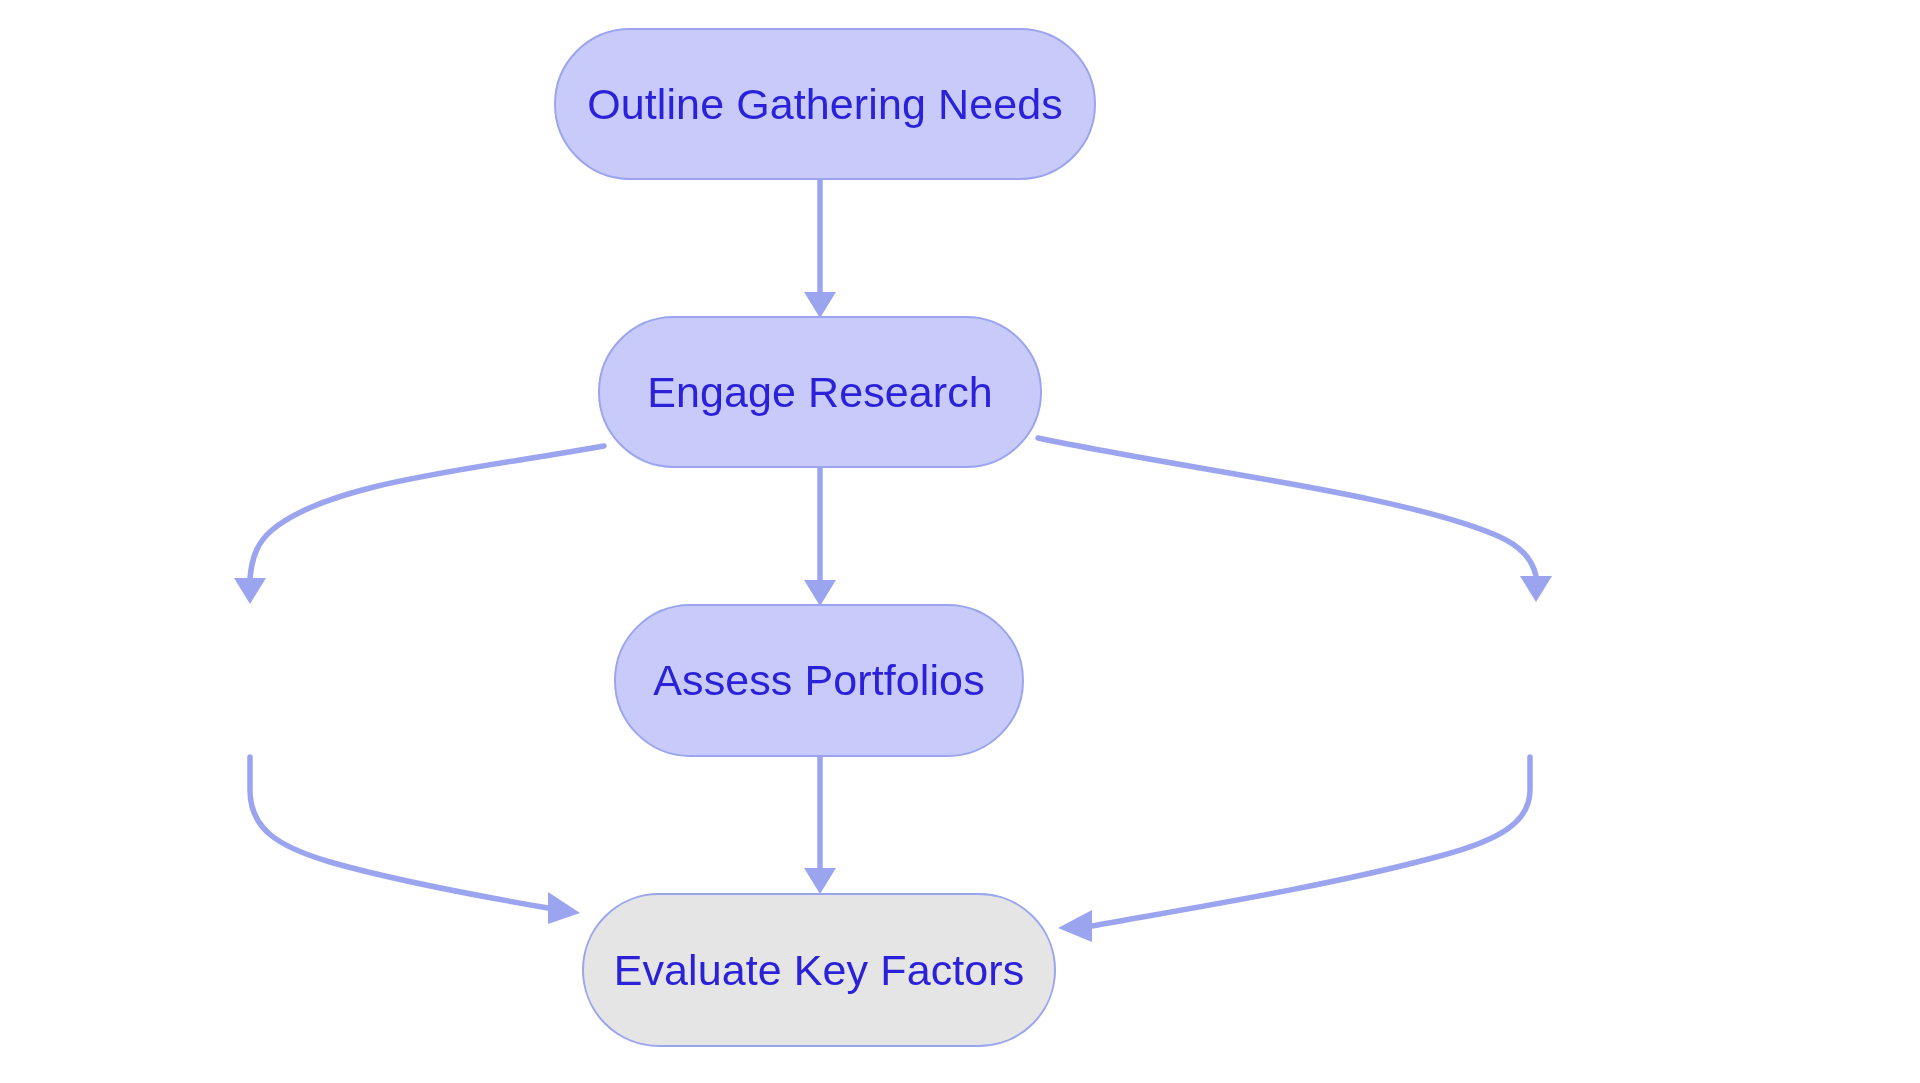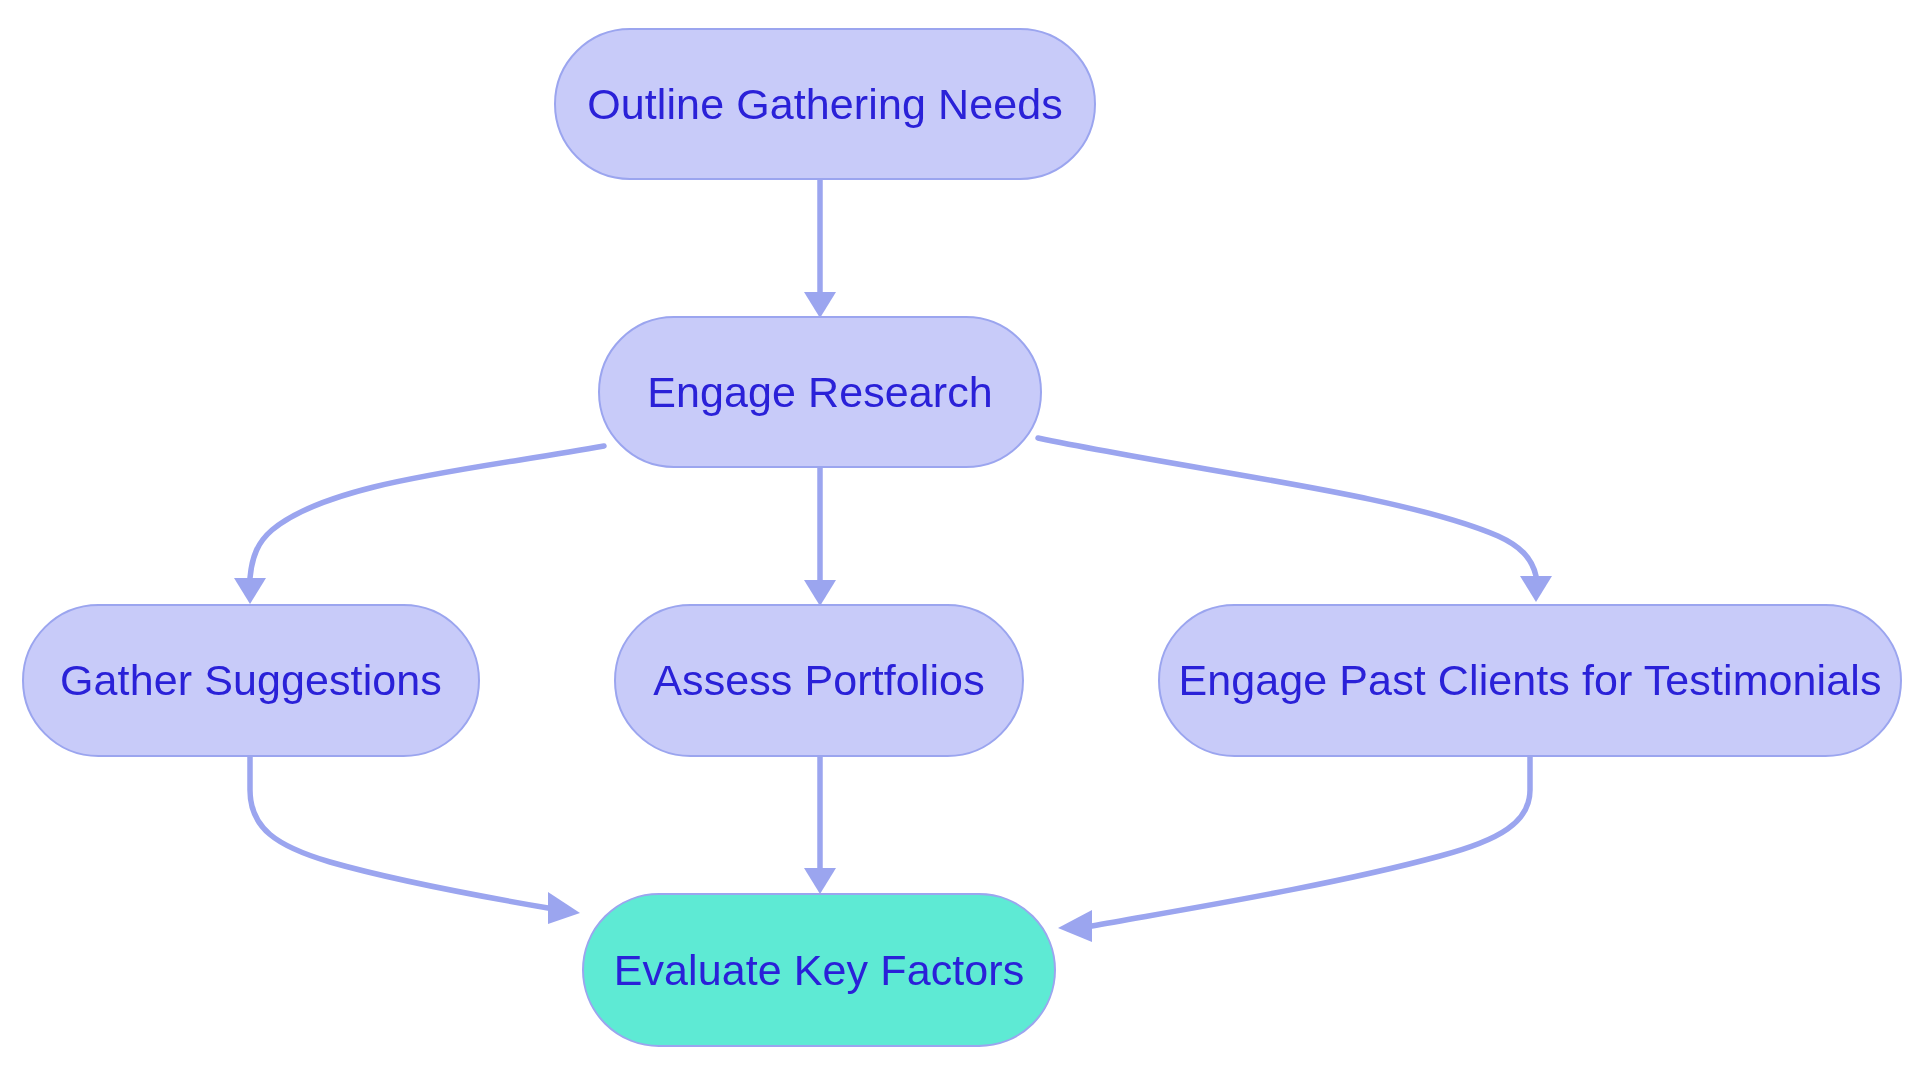--- a/index.html
+++ b/index.html
@@ -117,29 +117,23 @@
   </svg>
 
   <div class="node" id="node-outline-gathering-needs" style="background: rgb(200, 203, 249); border-color: rgb(155, 165, 239); color: rgb(42, 33, 216);">
     <span class="node-label">Outline Gathering Needs</span>
   </div>
 
   <div class="node" id="node-conduct-research" style="background: rgb(200, 203, 249); border-color: rgb(155, 165, 239); color: rgb(42, 33, 216);">
     <span class="node-label">Engage Research</span>
   </div>
 
-  <div class="node" id="node-gather-suggestions" style="background: rgb(200, 203, 249); border-color: rgb(155, 165, 239); color: rgb(42, 33, 216);">
-    <span class="node-label">Gather Suggestions</span>
-  </div>
 
   <div class="node" id="node-assess-portfolios" style="background: rgb(200, 203, 249); border-color: rgb(155, 165, 239); color: rgb(42, 33, 216);">
     <span class="node-label">Assess Portfolios</span>
   </div>
 
-  <div class="node" id="node-engage-past-clients" style="background: rgb(200, 203, 249); border-color: rgb(155, 165, 239); color: rgb(42, 33, 216);">
-    <span class="node-label">Engage Past Clients for Testimonials</span>
-  </div>
 
-  <div class="node" id="node-evaluate-key-factors" style="background: #5eead4; border-color: rgb(155, 165, 239); color: rgb(42, 33, 216); justify-content: center;">
+  <div class="node" id="node-evaluate-key-factors" style="background: #e5e5e5; border-color: rgb(155, 165, 239); color: rgb(42, 33, 216); justify-content: center;">
     <span class="node-label">Evaluate Key Factors</span>
   </div>
 
 </div>
 
 </body></html>

